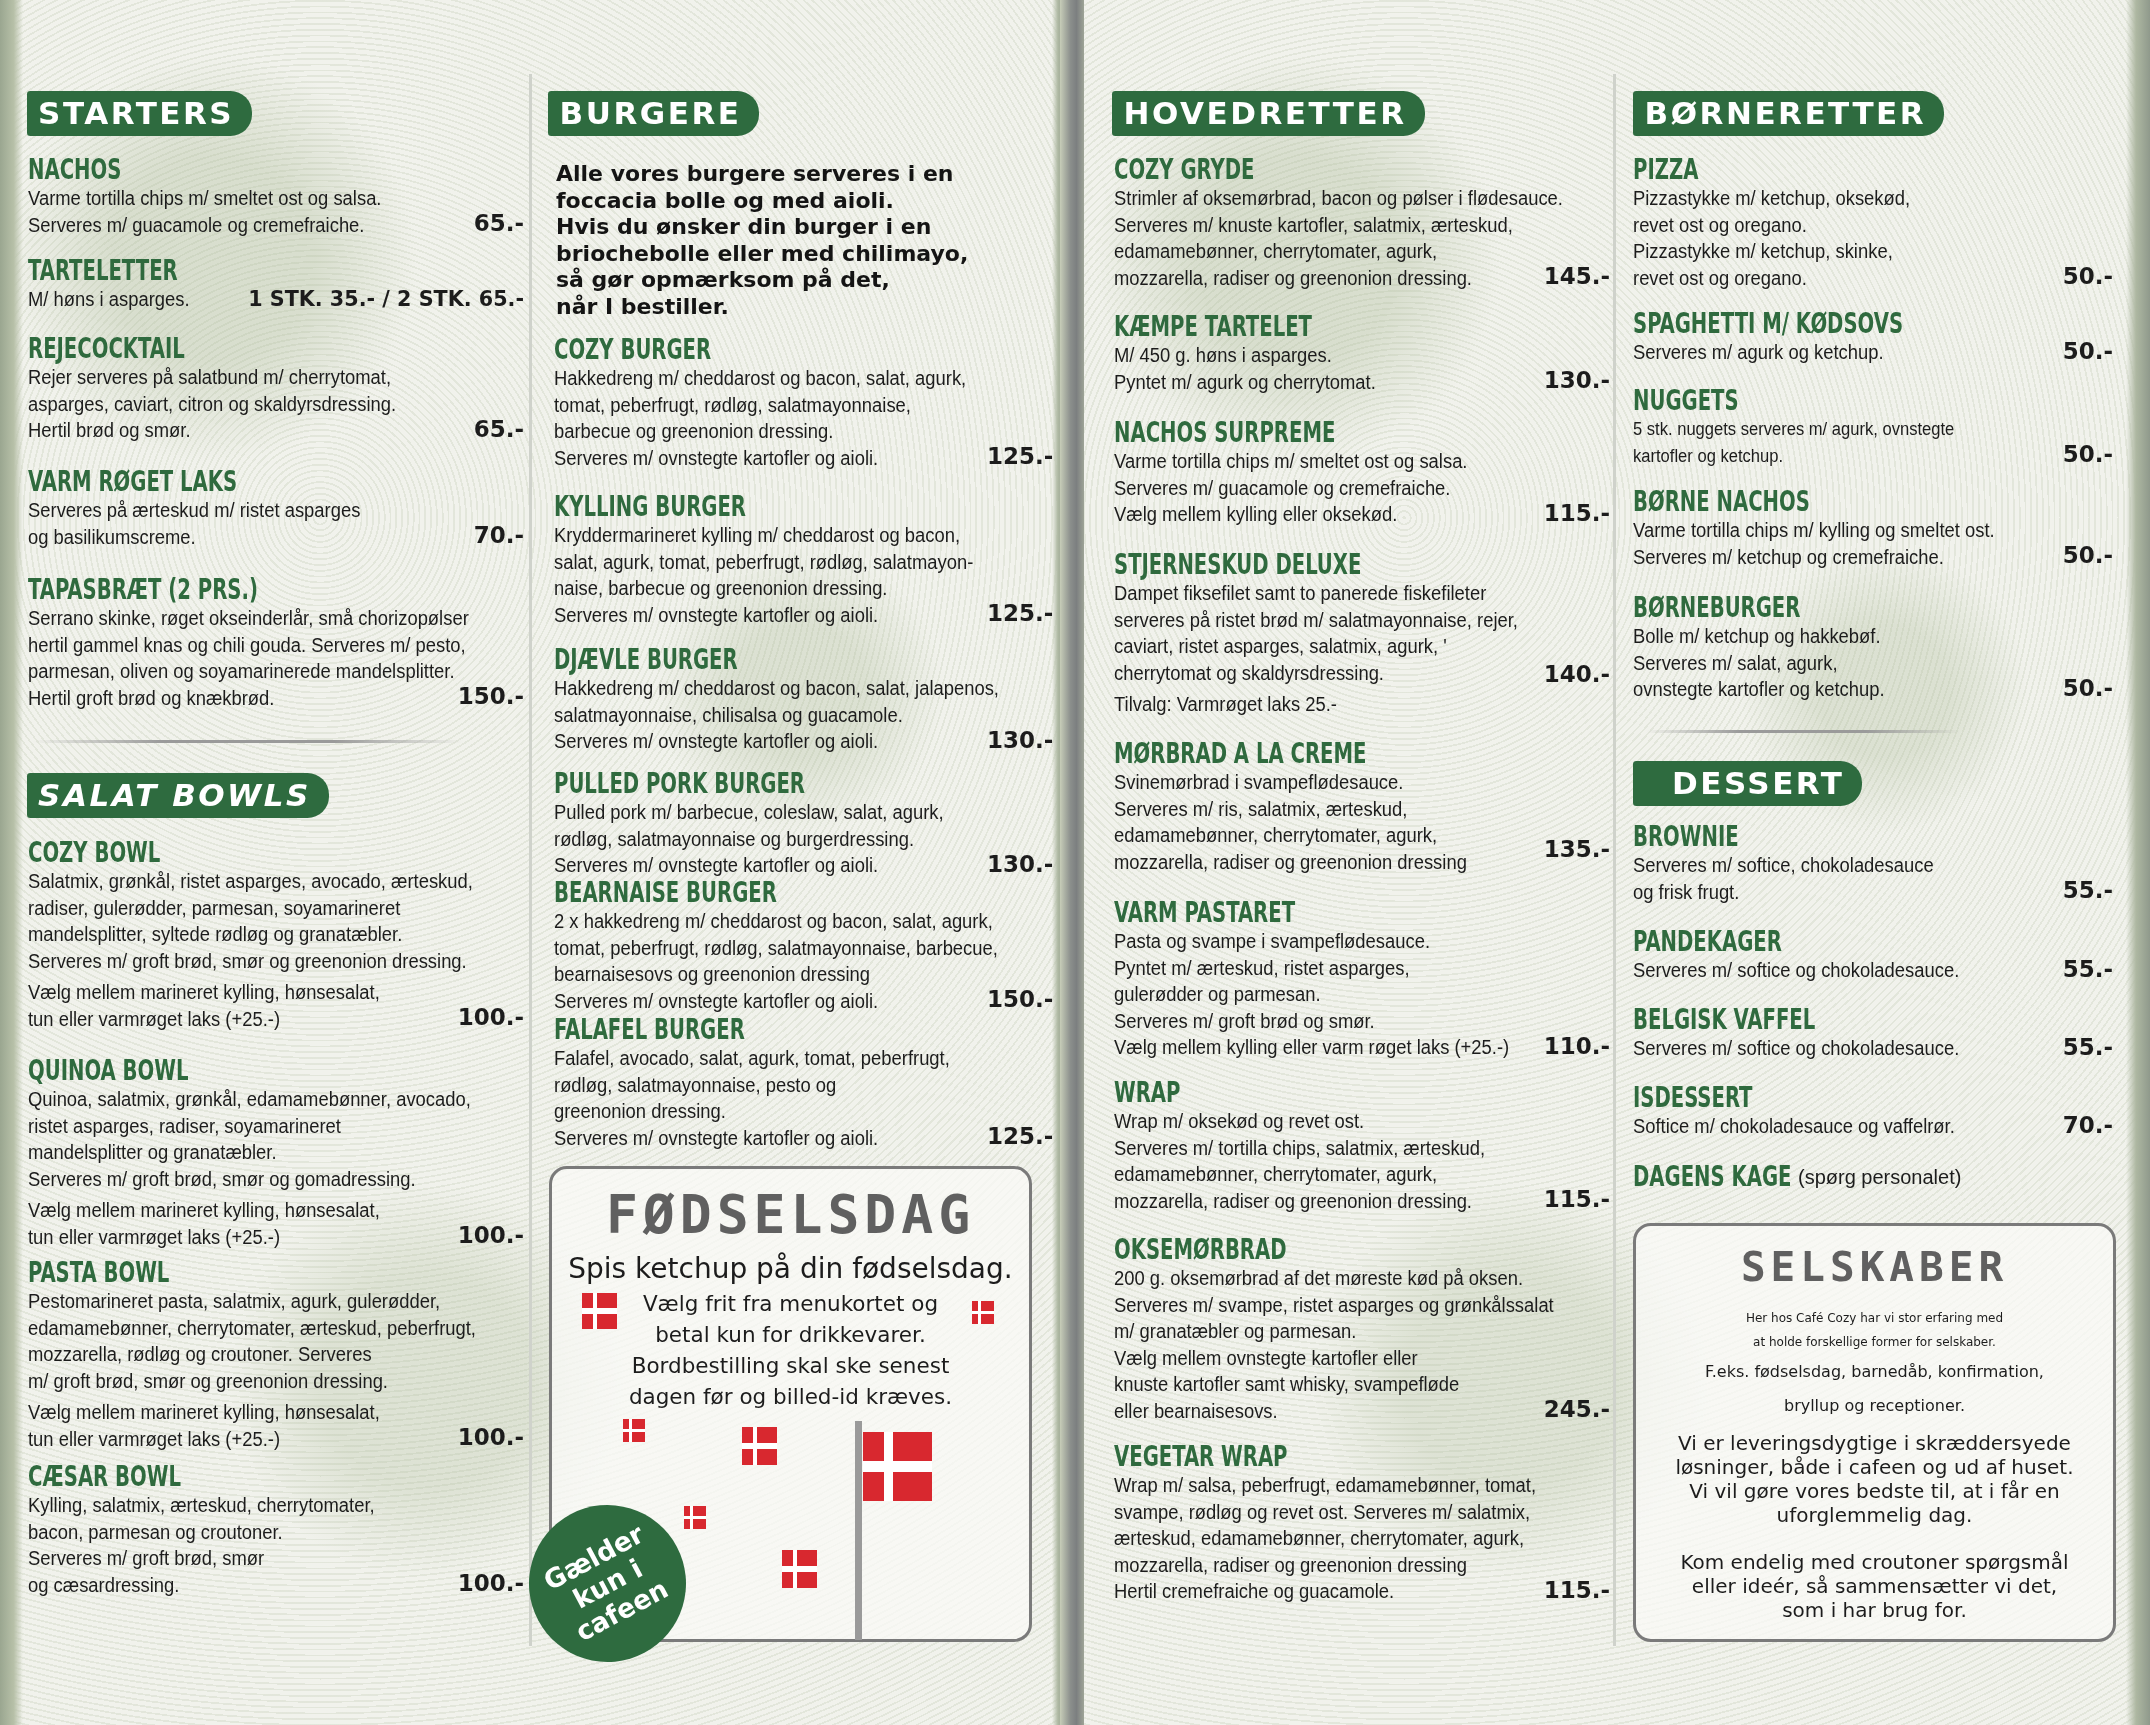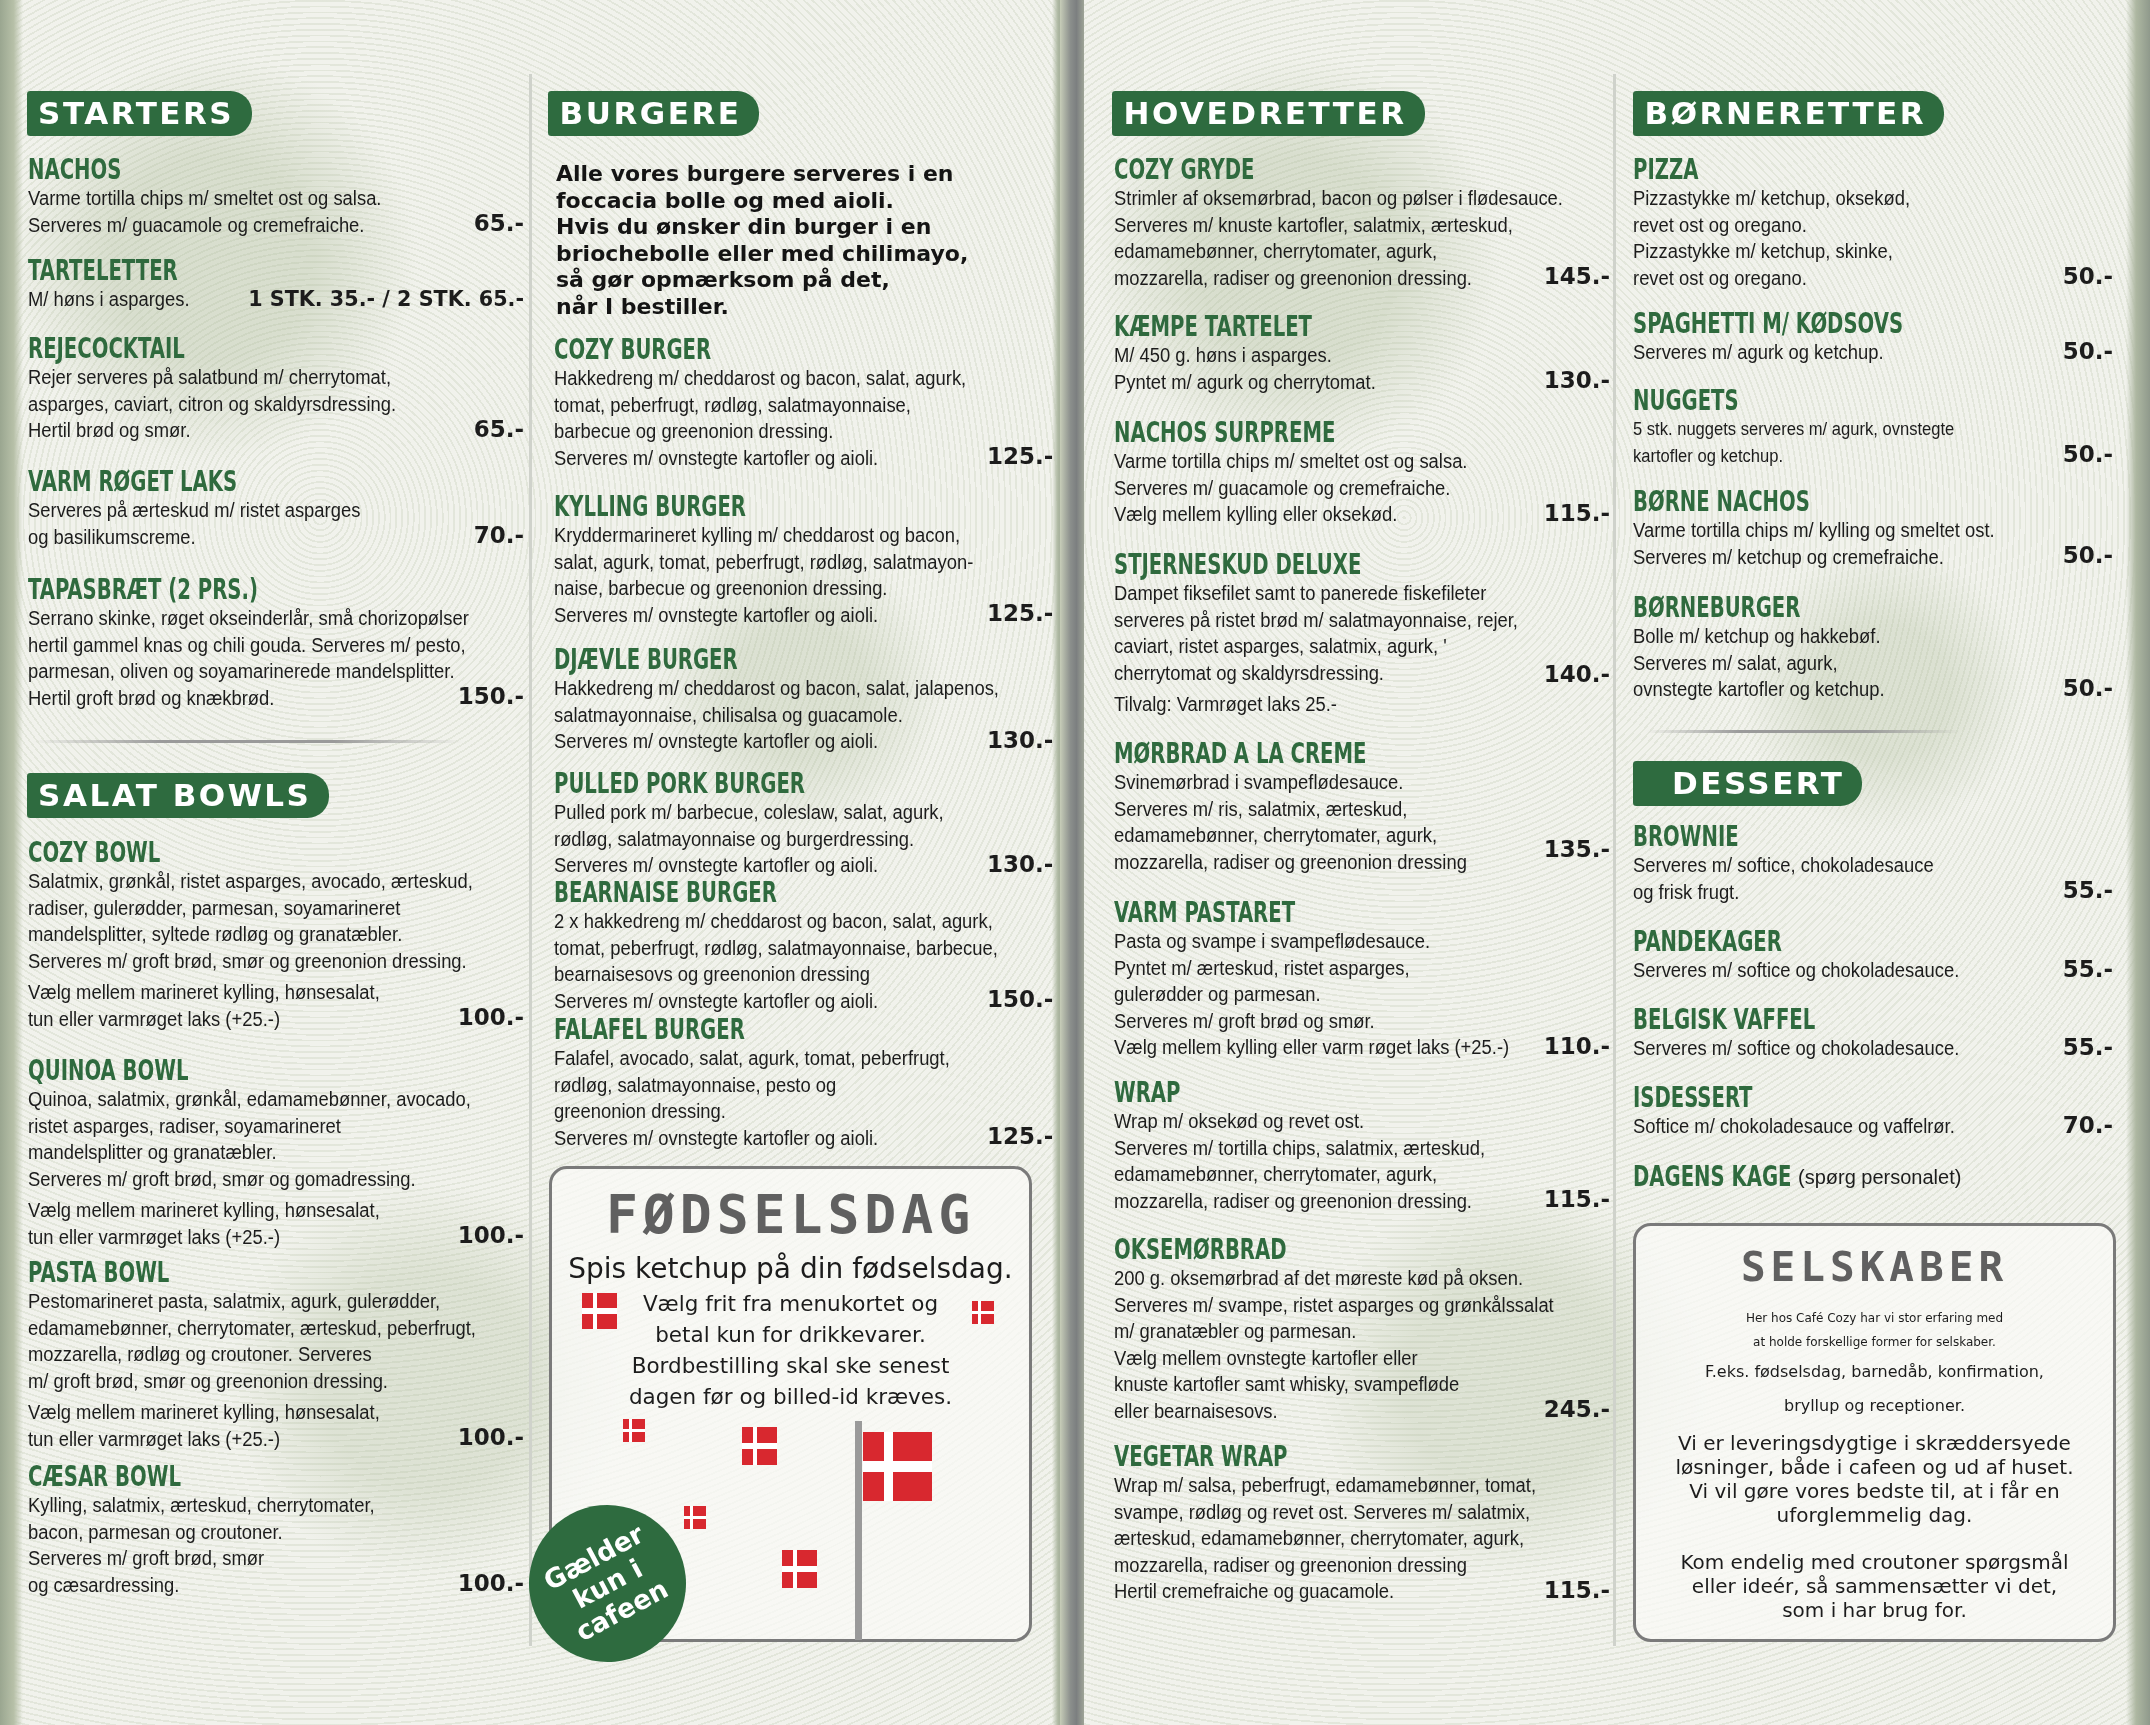--- a/index.html
+++ b/index.html
@@ -126,21 +126,21 @@
     <div class="item-title">TAPASBRÆT (2 PRS.)</div>
     <div class="item-desc">Serrano skinke, røget okseinderlår, små chorizopølser
 hertil gammel knas og chili gouda. Serveres m/ pesto,
 parmesan, oliven og soyamarinerede mandelsplitter.
 Hertil groft brød og knækbrød.</div>
     <div class="price">150.-</div>
   </div>
 
   <div class="rule" style="left:33px; top:740px; width:430px;"></div>
 
-  <div class="banner" style="left:26.5px; top:773px;">SALAT BOWLS</div>
+  <div class="banner" style="left:26.5px; top:773px;font-style:italic;">SALAT BOWLS</div>
 
   <div class="item" style="left:28px; top:837px;">
     <div class="item-title">COZY BOWL</div>
     <div class="item-desc">Salatmix, grønkål, ristet asparges, avocado, ærteskud,
 radiser, gulerødder, parmesan, soyamarineret
 mandelsplitter, syltede rødløg og granatæbler.
 Serveres m/ groft brød, smør og greenonion dressing.</div>
     <div class="item-desc" style="margin-top:5px;">Vælg mellem marineret kylling, hønsesalat,
 tun eller varmrøget laks (+25.-)</div>
     <div class="price">100.-</div>

